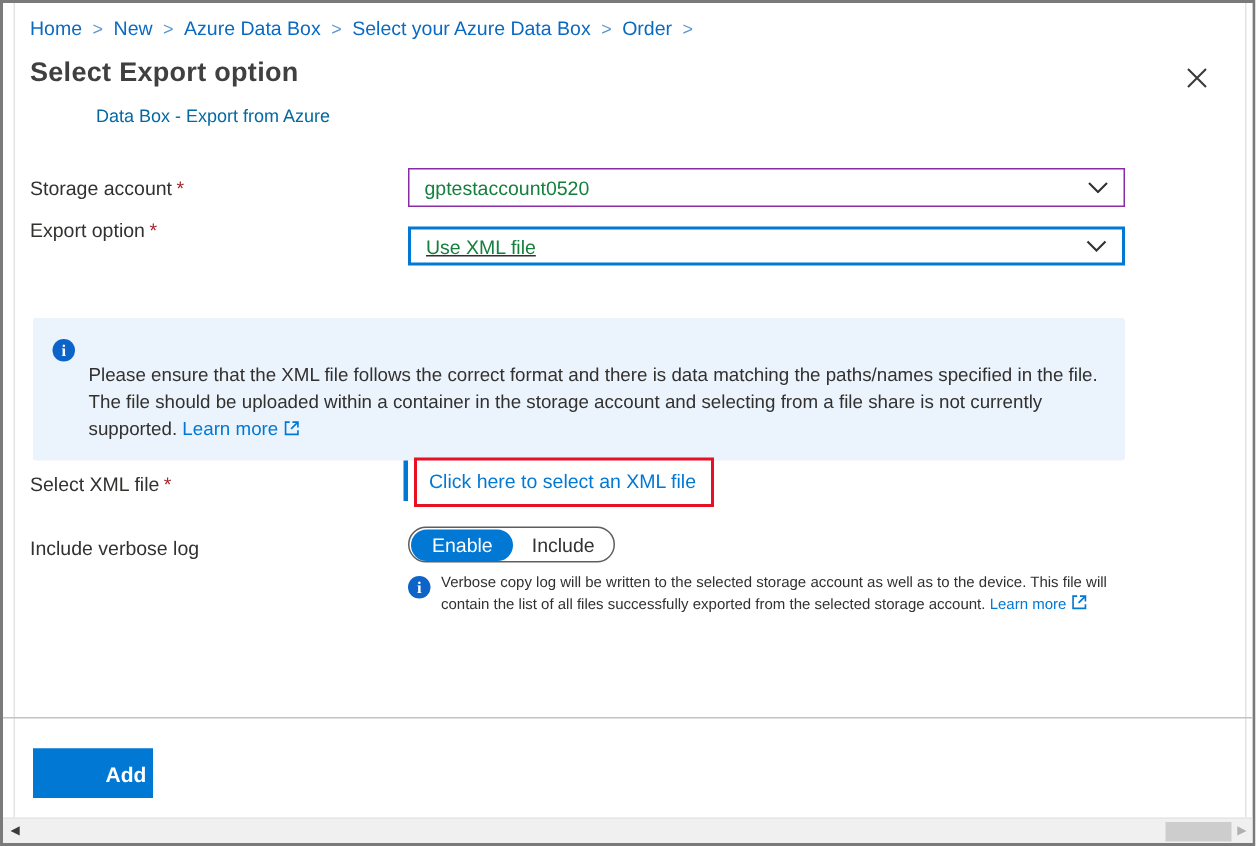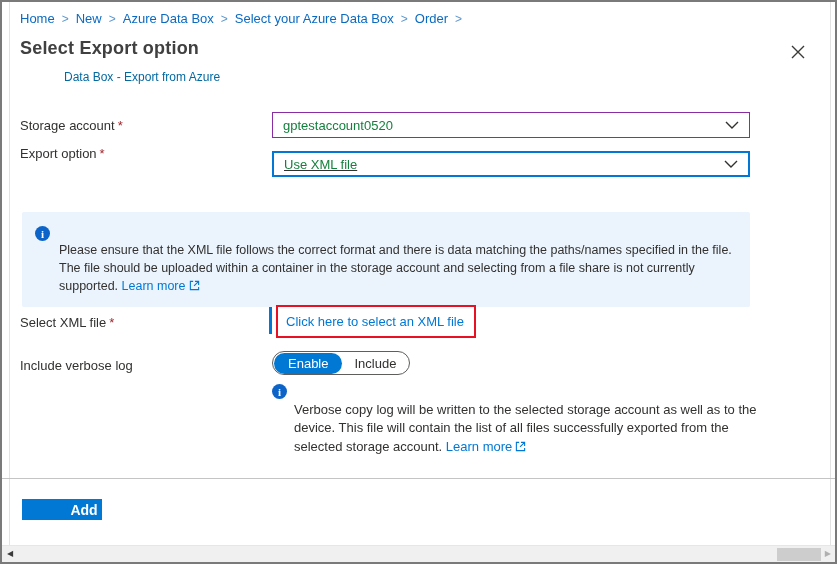--- a/index.html
+++ b/index.html
@@ -76,27 +76,27 @@
     position: absolute; left: 270px; top: 349px; height: 24px;
     border: 1px solid #605e5c; border-radius: 13px;
     display: inline-flex; align-items: center; padding: 0 1px; background: #fff;
   }
   .toggle .opt { font-size: 13px; padding: 2px 12px; border-radius: 11px; cursor: pointer;
     border: none; background: transparent; color: #323130; font-family: inherit; }
   .toggle .opt.selected { background: #0078d4; color: #fff; padding: 3px 14px; }
 
   
   .note { position: absolute; left: 270px; top: 380px; width: 486px; display: flex; gap: 7px; }
-  .note .msg { font-size: 13px; line-height: 1.42; color: #323130; margin-top: 19px; }
+  .note .msg { font-size: 10px; line-height: 1.42; color: #323130; }
   .note .info-icon { margin-top: 2px; }
 
   
   .divider { position: absolute; left: 0; right: 0; top: 476px; height: 1px; background: #c4c4c4; }
   .add-btn {
-    position: absolute; left: 20px; top: 497px; width: 80px; height: 21px;
+    position: absolute; left: 20px; top: 497px; width: 80px; height: 33px;
     background: #0078d4; color: #fff; border: 1px solid #0078d4;
     font-size: 14px; font-weight: 700; cursor: pointer; font-family: inherit; padding-left: 44px;
   }
 
   
   .hscroll {
     position: absolute; left: 0; right: 0; bottom: 0; height: 17px;
     background: #f0f0f0; border-top: 1px solid #e6e6e6;
   }
   .hscroll .arrow { position: absolute; top: 0; bottom: 0; border: none; background: transparent;

